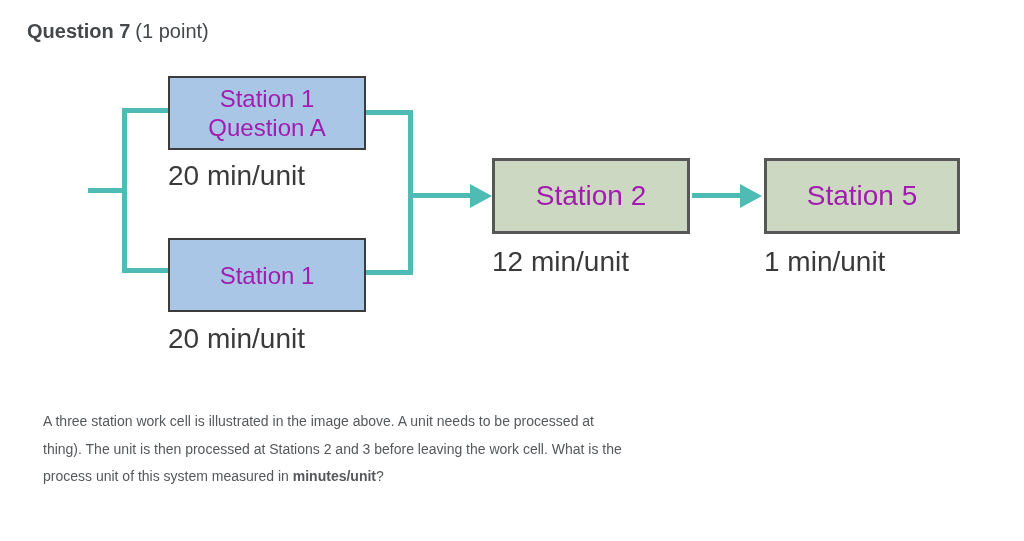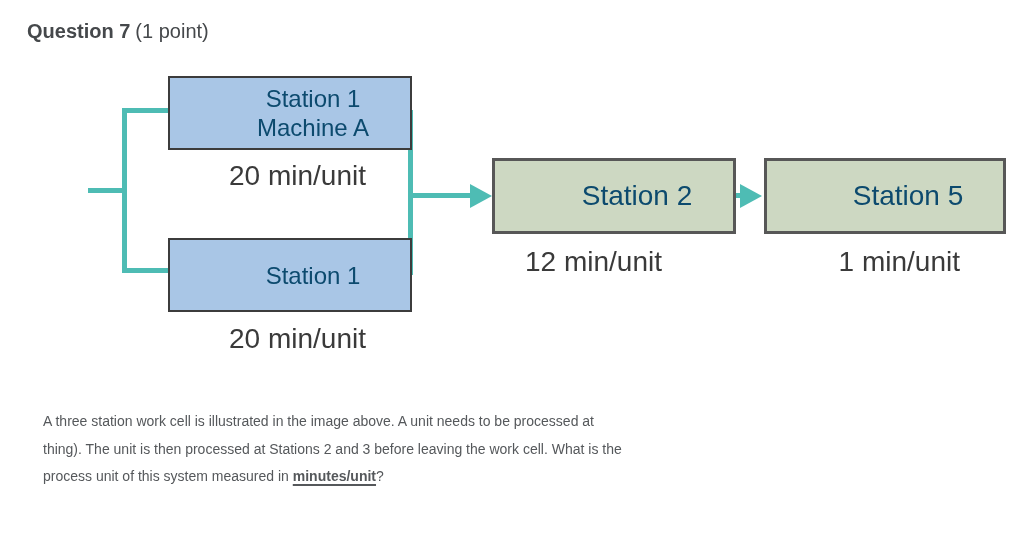--- a/index.html
+++ b/index.html
@@ -44,23 +44,22 @@
     border-left: 22px solid #4ebcb4;
   }
 
   .node {
     position: absolute;
     display: flex;
     flex-direction: column;
     align-items: center;
     justify-content: center;
     text-align: left;
-    color: #0c4a6e;
+    color: #a21caf;
     box-sizing: content-box;
-    padding-left: 46px;
   }
   .machine-box {
     width: 194px;
     height: 70px;
     background: #a9c6e6;
     border: 2px solid #3c3c3c;
     font-size: 24px;
     line-height: 29px;
   }
   .station-box {
@@ -68,28 +67,28 @@
     border: 3px solid #575757;
     font-size: 28px;
   }
   #box-machine-a { left: 168px; top: 76px; }
   #box-machine-b { left: 168px; top: 238px; }
   #box-station-2 { left: 492px; top: 158px; width: 192px; height: 70px; }
   #box-station-3 { left: 764px; top: 158px; width: 190px; height: 70px; }
 
   .rate-label {
     position: absolute;
-    text-align: right;
+    text-align: left;
     font-size: 28px;
     color: #3a3a3a;
     white-space: nowrap;
   }
   #rate-a { left: 168px; top: 160px; width: 198px; }
   #rate-b { left: 168px; top: 323px; width: 198px; }
-  #rate-2 { left: 464px; top: 246px; width: 198px; }
+  #rate-2 { left: 492px; top: 246px; width: 198px; }
   #rate-3 { left: 764px; top: 246px; width: 196px; }
 
   
   #c-entry      { left: 88px;  top: 188px; width: 39px;  height: 5px; }
   #c-left-vert  { left: 122px; top: 108px; width: 5px;   height: 165px; }
   #c-left-top   { left: 126px; top: 108px; width: 42px;  height: 5px; }
   #c-left-bot   { left: 126px; top: 268px; width: 42px;  height: 5px; }
   #c-right-top  { left: 364px; top: 110px; width: 48px;  height: 5px; }
   #c-right-vert { left: 408px; top: 110px; width: 5px;   height: 165px; }
   #c-right-bot  { left: 364px; top: 270px; width: 48px;  height: 5px; }
@@ -103,21 +102,20 @@
     position: absolute;
     left: 43px;
     top: 408px;
     font-size: 14px;
     line-height: 27.5px;
     color: #55585b;
     white-space: nowrap;
   }
   .q-text .em {
     font-weight: 700;
-    text-decoration: underline;
     text-decoration-thickness: 2px;
     text-underline-offset: 3px;
   }
 </style>
 </head>
 <body>
 
 <div id="page">
 
   <div class="q-header">
@@ -133,21 +131,21 @@
     <div class="conn" id="c-right-top"></div>
     <div class="conn" id="c-right-vert"></div>
     <div class="conn" id="c-right-bot"></div>
     <div class="conn" id="c-arrow1"></div>
     <div class="conn" id="c-arrow2"></div>
     <div class="arrowhead" id="head-1"></div>
     <div class="arrowhead" id="head-2"></div>
 
     <div class="node machine-box" id="box-machine-a">
       <div>Station 1</div>
-      <div>Machine A</div>
+      <div>Question A</div>
     </div>
     <div class="node machine-box" id="box-machine-b">
       <div>Station 1</div>
     </div>
     <div class="node station-box" id="box-station-2">
       <div>Station 2</div>
     </div>
     <div class="node station-box" id="box-station-3">
       <div>Station 5</div>
     </div>

